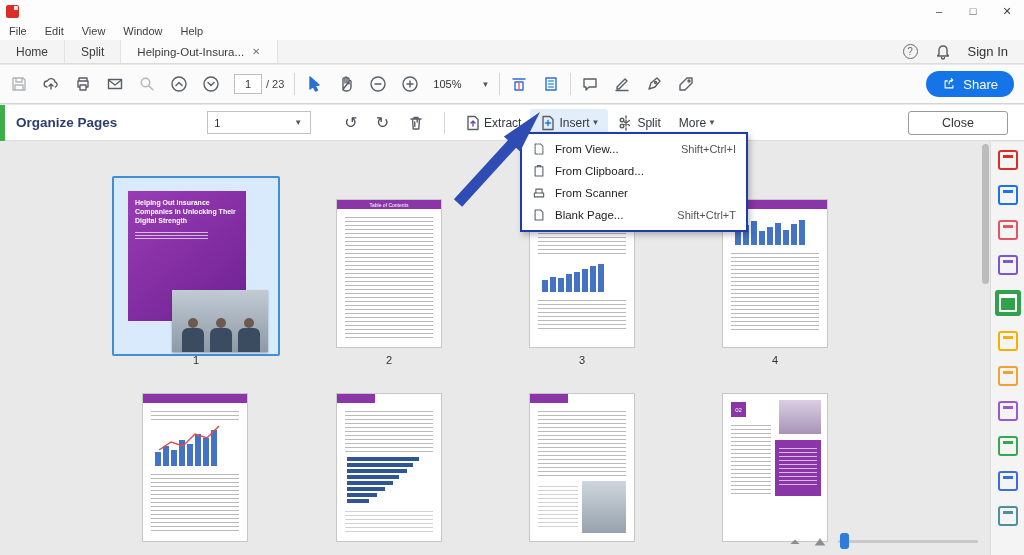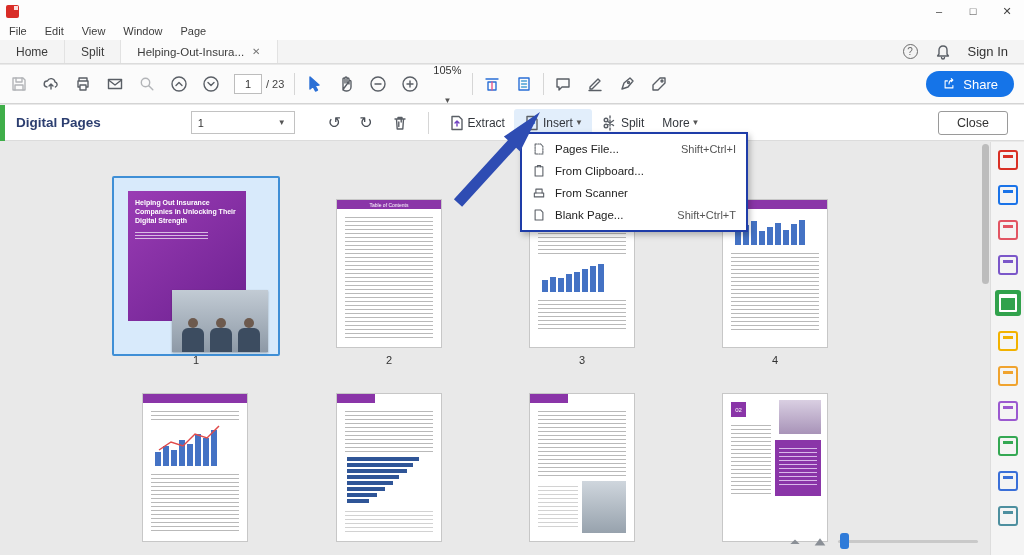--- a/index.html
+++ b/index.html
@@ -34,40 +34,40 @@
   
   .toolbar { position:absolute; top:65px; left:0; right:0; height:39px; background:#fbfbfb;
              border-bottom:1px solid #d4d4d4; display:flex; align-items:center; padding:0 10px; }
   .tbgrp { display:flex; align-items:center; gap:14px; }
   .sep { width:1px; height:22px; background:#d6d6d6; margin:0 10px; }
   svg.ic { width:18px; height:18px; display:block; }
   svg.ic * { stroke:#5a5f66; fill:none; stroke-width:1.4; stroke-linecap:round; stroke-linejoin:round; }
   .pgbox { width:28px; height:20px; border:1px solid #bdbdbd; background:#fff; text-align:center;
            font-size:11px; font-family:"Liberation Sans",sans-serif; color:#333; }
   .pgtotal { font-size:11px; color:#444; margin-left:4px; }
-  .zoomdd { display:flex; align-items:center; gap:20px; font-size:11px; color:#333;flex-direction:column; }
+  .zoomdd { display:flex; align-items:center; gap:20px; font-size:11px; color:#333; }
   .caret { font-size:8px; color:#555; }
   .share-btn { margin-left:auto; background:#1574e8; color:#fff; border-radius:14px; height:26px;
                display:flex; align-items:center; gap:7px; padding:0 16px; font-size:13px; }
   .share-btn svg * { stroke:#fff; }
 
   
   .orgbar { position:absolute; top:105px; left:0; right:0; height:36px; background:#ffffff;
             border-bottom:1px solid #dcdcdc; display:flex; align-items:center; padding-left:16px; }
   .org-accent { position:absolute; left:0; top:0; width:5px; height:36px; background:#3fae49; }
   .org-title { font-size:13.5px; color:#2c3e70; font-weight:bold; margin-right:90px; }
   .rangebox { width:104px; height:23px; border:1px solid #c2c2c2; background:#fff; display:flex;
               align-items:center; padding:0 6px; margin-right:24px; }
   .rangebox input { border:0; outline:0; width:80px; font-size:11px; font-family:inherit; color:#333;}
   .rot { font-size:16px; color:#4a4f57; padding:0 9px; }
   .tool-btn { display:flex; align-items:center; gap:2px; font-size:12px; color:#33373d; padding:5px 9px;
               border-radius:3px; }
   .tool-btn.open { background:#e2eefb; }
   .close-btn { margin-left:auto; margin-right:16px; border:1px solid #9a9a9a; background:#fff;
-               border-radius:3px; font-size:12.5px; color:#333; padding:4px 18px; }
+               border-radius:3px; font-size:12.5px; color:#333; padding:4px 33px; }
 
   
   .content { position:absolute; left:0; top:142px; right:34px; bottom:0; background:#e9e9e9; overflow:hidden; }
   .rail { position:absolute; right:0; top:142px; bottom:0; width:34px; background:#f4f4f4;
           border-left:1px solid #ddd; display:flex; flex-direction:column; align-items:center; padding-top:8px; gap:15px; }
   .rail-ic { width:20px; height:20px; border-radius:3px; position:relative; }
   .rail-ic.box { border:2px solid currentColor; }
   .rail-ic.box::after { content:""; position:absolute; left:3px; top:3px; right:3px; height:3px; background:currentColor; }
   .rail-ic.active { width:26px; height:26px; background:#31a24c; color:#fff; display:flex; align-items:center; justify-content:center; }
   .rail-ic.active::before{content:"";width:14px;height:14px;border:2px solid #fff;border-radius:1px;
@@ -119,21 +119,21 @@
       <span>□</span>
       <span>✕</span>
     </div>
   </div>
 
   <div class="menubar">
     <span>File</span>
     <span>Edit</span>
     <span>View</span>
     <span>Window</span>
-    <span>Page</span>
+    <span>Help</span>
   </div>
 
   <div class="tabbar">
     <div class="tab">
         <span>Home</span>
       </div>
     <div class="tab">
         <span>Split</span>
       </div>
     <div class="tab doc">
@@ -239,21 +239,21 @@
       <svg class="ic" viewBox="0 0 18 18" style="width:14px;height:14px">
           <path d="M7 5H4v9h10v-3"></path>
           <path d="M9 9c0-3 2-5 5-5m0 0-2-2m2 2-2 2"></path>
         </svg>
       <span>Share</span>
     </div>
   </div>
 
   <div class="orgbar">
     <div class="org-accent"></div>
-    <span class="org-title">Digital Pages</span>
+    <span class="org-title">Organize Pages</span>
     <div class="rangebox">
       <input value="1" style="">
       <span class="caret">▼</span>
     </div>
     <span class="rot">↺</span>
     <span class="rot">↻</span>
     <span class="rot">
       <svg class="ic" viewBox="0 0 18 18">
           <path d="M4 5h10M7 5V3.5h4V5M5.5 5l.7 10h5.6l.7-10M7.8 8v4.5M10.2 8V4.5"></path>
         </svg>
@@ -427,21 +427,21 @@
     <div class="rail-ic box" style="color:#34a853"></div>
     <div class="rail-ic box" style="color:#3a6fd8"></div>
     <div class="rail-ic box" style="color:#4d8f9f"></div>
   </div>
 
   <div class="ins-menu">
     <div class="mi">
       <svg class="ic" style="width:14px;height:14px" viewBox="0 0 18 18">
           <path d="M4 2.5h7l3 3V15.5H4z" stroke-dasharray="2 1.5"></path>
         </svg>
-      <span>Pages File...</span>
+      <span>From View...</span>
       <span class="sc">Shift+Ctrl+I</span>
     </div>
     <div class="mi">
       <svg class="ic" style="width:14px;height:14px" viewBox="0 0 18 18">
           <rect x="4" y="3.5" width="10" height="12"></rect>
           <path d="M7 3.5V2h4v1.5"></path>
         </svg>
       <span>From Clipboard...</span>
       <span class="sc"></span>
     </div>

